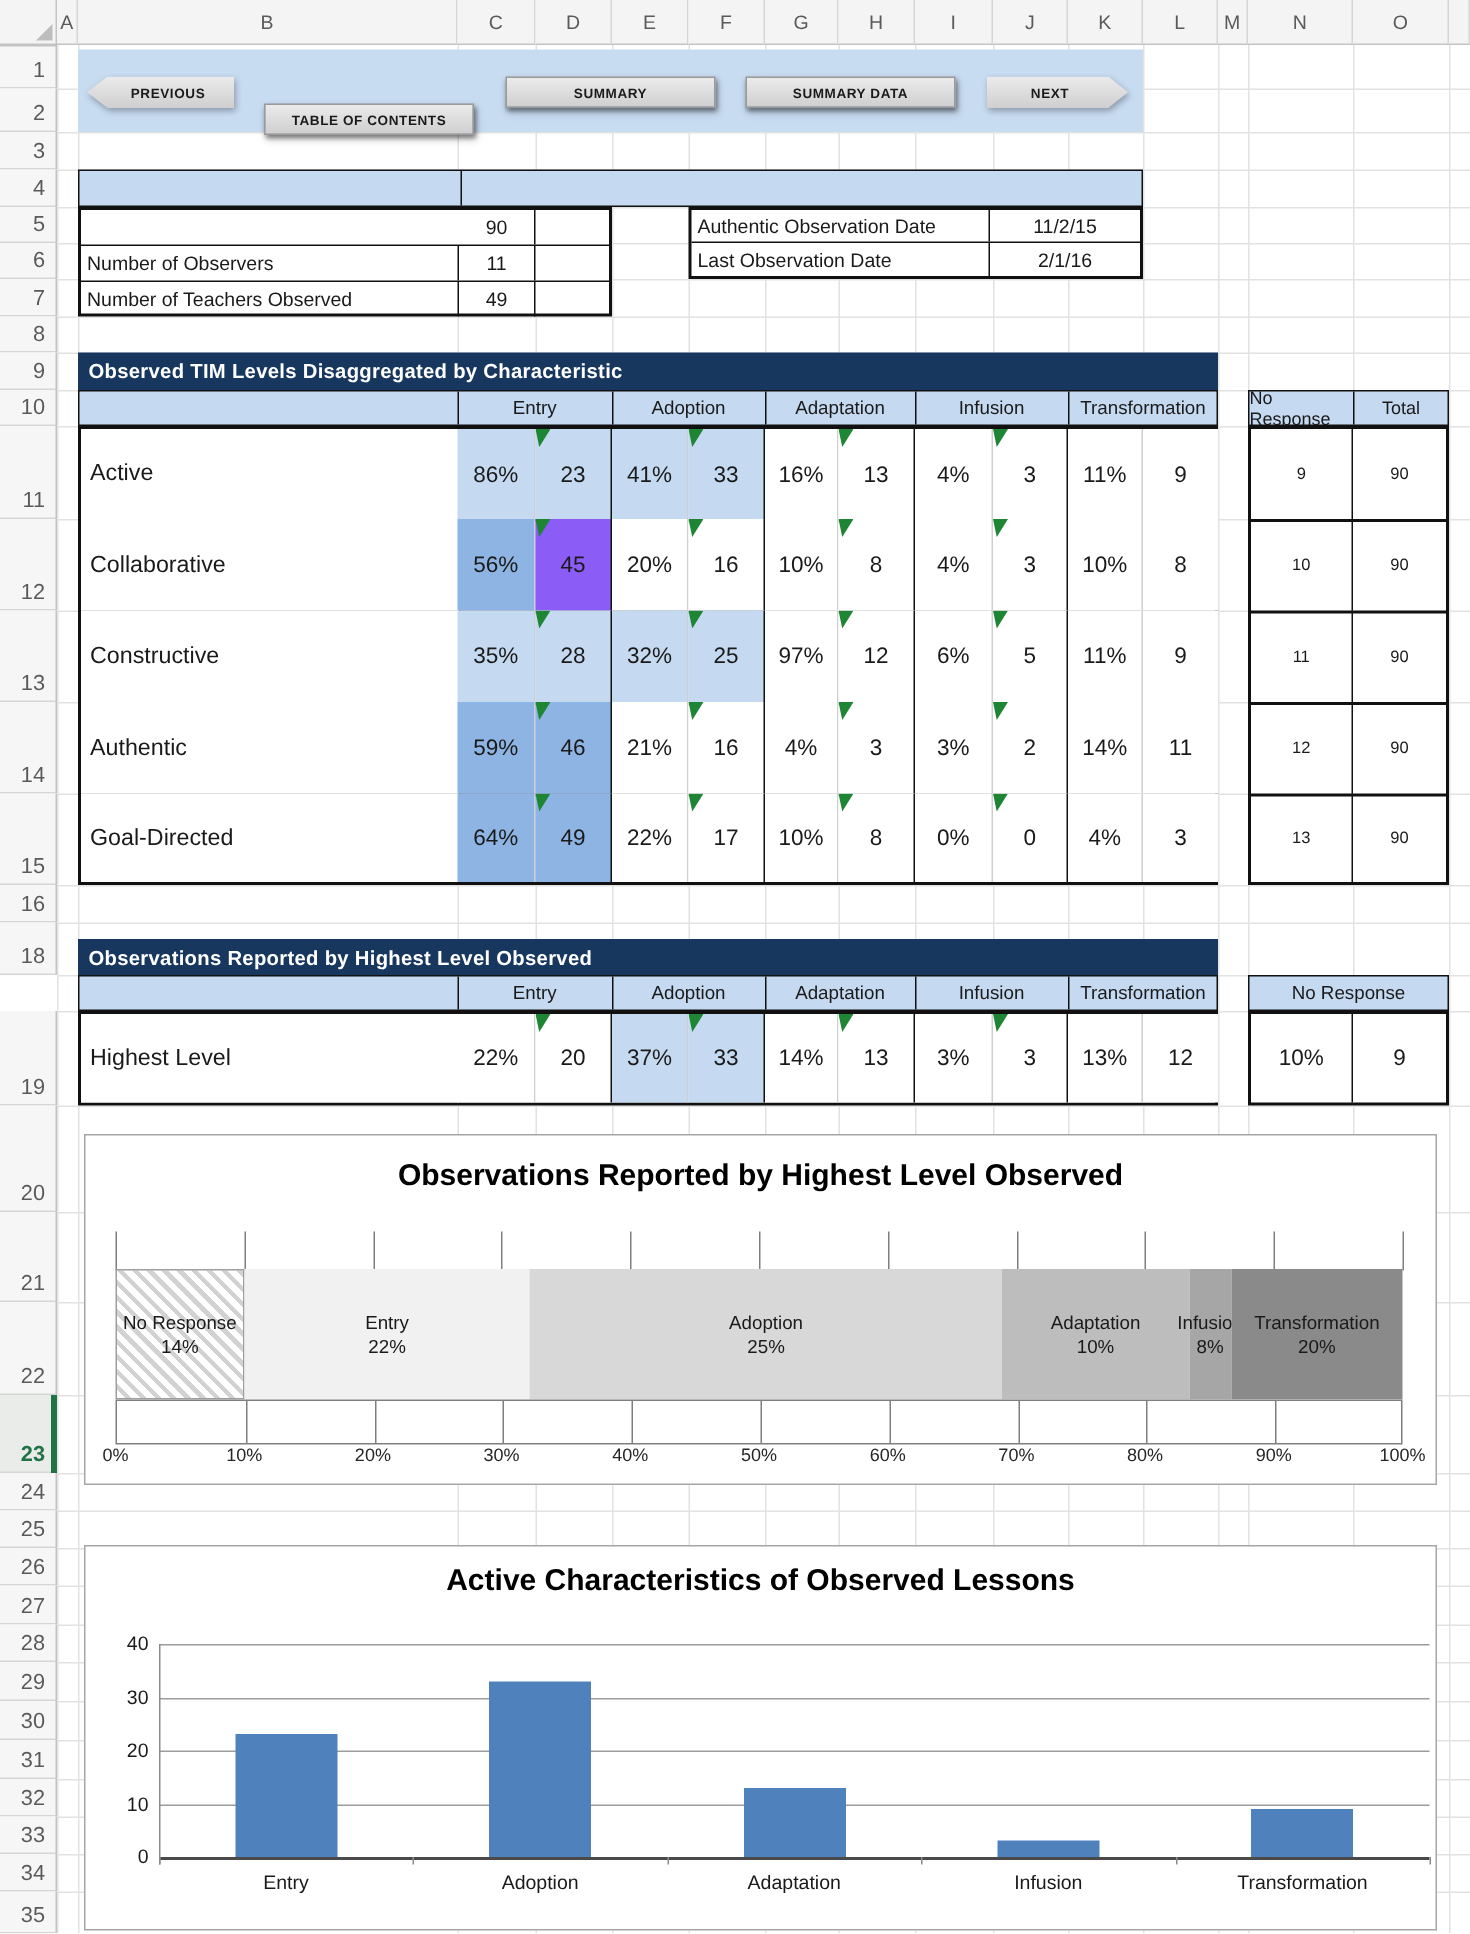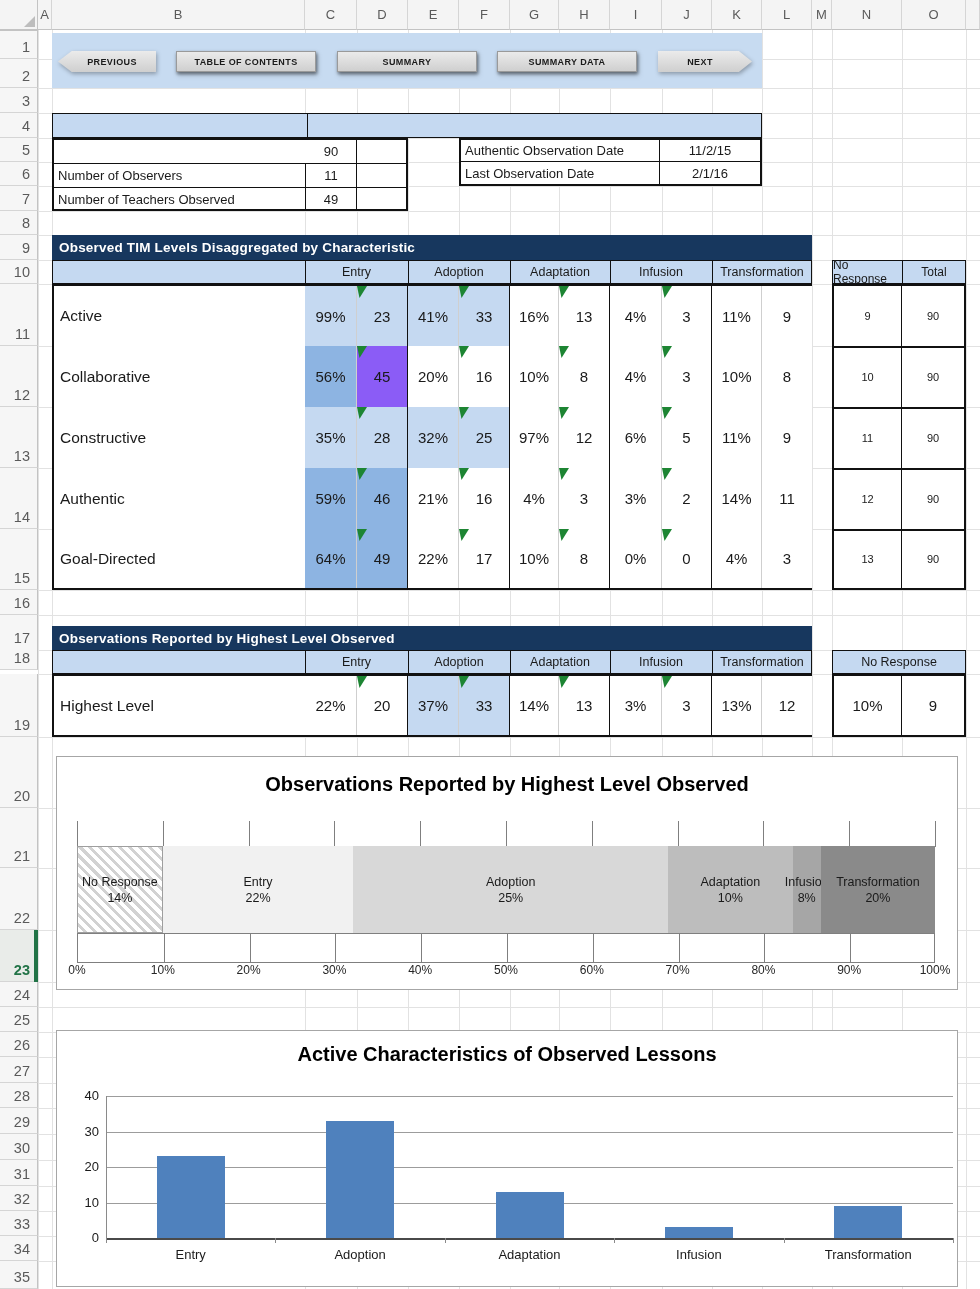--- a/index.html
+++ b/index.html
@@ -174,21 +174,21 @@
         <div class="abs" style="left: 412.5px; top: 216px; width: 120px; height: 16px; text-align: center; font-size: 13px; color: rgb(26, 26, 26);">Adaptation</div>
         <div class="abs" style="left: 607.9px; top: 196.35px; width: 68px; height: 10.65px; background: rgb(79, 129, 189);"></div>
         <div class="abs" style="left: 581.9px; top: 216px; width: 120px; height: 16px; text-align: center; font-size: 13px; color: rgb(26, 26, 26);">Infusion</div>
         <div class="abs" style="left: 777.3px; top: 175.05px; width: 68px; height: 31.95px; background: rgb(79, 129, 189);"></div>
         <div class="abs" style="left: 751.3px; top: 216px; width: 120px; height: 16px; text-align: center; font-size: 13px; color: rgb(26, 26, 26);">Transformation</div>
       </div>
   <div class="abs" style="left: 52px; top: 33px; width: 710px; height: 55px; background: rgb(199, 219, 241);">
         <div class="abs" style="left: 6px; top: 18px; width: 98px; height: 21px; filter: drop-shadow(rgba(0, 0, 0, 0.3) 1px 2px 2px);">
           <div class="abs navbtn arrow" style="left: 0px; top: 0px; width: 100%; height: 100%; clip-path: polygon(0px 50%, 14% 0px, 100% 0px, 100% 100%, 14% 100%); padding-left: 10px;">PREVIOUS</div>
         </div>
-        <div class="abs" style="left: 124px; top: 18px; width: 140px; height: 21px; filter: drop-shadow(rgba(0, 0, 0, 0.3) 1px 2px 2px);">
+        <div class="abs" style="left: 124px; top: 36px; width: 140px; height: 21px; filter: drop-shadow(rgba(0, 0, 0, 0.3) 1px 2px 2px);">
           <div class="abs navbtn" style="left: 0px; top: 0px; width: 100%; height: 100%;">TABLE OF CONTENTS</div>
         </div>
         <div class="abs" style="left: 285px; top: 18px; width: 140px; height: 21px; filter: drop-shadow(rgba(0, 0, 0, 0.3) 1px 2px 2px);">
           <div class="abs navbtn" style="left: 0px; top: 0px; width: 100%; height: 100%;">SUMMARY</div>
         </div>
         <div class="abs" style="left: 445px; top: 18px; width: 140px; height: 21px; filter: drop-shadow(rgba(0, 0, 0, 0.3) 1px 2px 2px);">
           <div class="abs navbtn" style="left: 0px; top: 0px; width: 100%; height: 100%;">SUMMARY DATA</div>
         </div>
         <div class="abs" style="left: 606px; top: 18px; width: 94px; height: 21px; filter: drop-shadow(rgba(0, 0, 0, 0.3) 1px 2px 2px);">
           <div class="abs navbtn arrow" style="left: 0px; top: 0px; width: 100%; height: 100%; clip-path: polygon(0px 0px, 86% 0px, 100% 50%, 86% 100%, 0px 100%); padding-right: 10px;">NEXT</div>
@@ -232,21 +232,21 @@
         <div class="abs" style="left: 659px; top: 0px; width: 1px; height: 100%; background: rgb(17, 17, 17);"></div>
         <div class="abs grouphead" style="left: 659px; top: 0px; width: 100px; height: 100%;">Transformation</div>
       </div>
       <div class="abs bluecell" style="left: 832px; top: 260px; width: 134px; height: 24px; border: 1px solid rgb(17, 17, 17);">
         <div class="abs grouphead" style="left: 0px; top: 0px; width: 70px; height: 100%; border-right: 1px solid rgb(17, 17, 17); font-size: 12px;">No Response</div>
         <div class="abs grouphead" style="left: 70px; top: 0px; width: 62px; height: 100%; font-size: 12px;">Total</div>
       </div>
       <div class="abs" style="left: 52px; top: 284px; width: 760px; height: 306px; border: 2px solid rgb(17, 17, 17); background: rgb(255, 255, 255);">
         <div class="abs" style="left: 0px; top: 60px; width: 100%; height: 2px; background: rgb(17, 17, 17);"></div>
         <div class="abs rowlabel" style="left: 0px; top: 0px; width: 253px; height: 60px; border-right: 1px solid rgb(17, 17, 17);">Active</div>
-        <div class="abs cellnum" style="left: 251px; top: 0px; width: 52px; height: 60px; background: rgb(197, 217, 241); border-right: 1px solid rgb(207, 207, 207);">99%</div>
+        <div class="abs cellnum" style="left: 251px; top: 0px; width: 52px; height: 60px; background: rgb(197, 217, 241); border-right: 1px solid rgb(207, 207, 207);">86%</div>
         <div class="abs cellnum" style="left: 303px; top: 0px; width: 51px; height: 60px; background: rgb(197, 217, 241); border-right: 1px solid rgb(17, 17, 17);">23<div class="flag"></div></div>
         <div class="abs cellnum" style="left: 354px; top: 0px; width: 51px; height: 60px; background: rgb(197, 217, 241); border-right: 1px solid rgb(207, 207, 207);">41%</div>
         <div class="abs cellnum" style="left: 405px; top: 0px; width: 51px; height: 60px; background: rgb(197, 217, 241); border-right: 1px solid rgb(17, 17, 17);">33<div class="flag"></div></div>
         <div class="abs cellnum" style="left: 456px; top: 0px; width: 49px; height: 60px; background: rgb(255, 255, 255); border-right: 1px solid rgb(207, 207, 207);">16%</div>
         <div class="abs cellnum" style="left: 505px; top: 0px; width: 51px; height: 60px; background: rgb(255, 255, 255); border-right: 1px solid rgb(17, 17, 17);">13<div class="flag"></div></div>
         <div class="abs cellnum" style="left: 556px; top: 0px; width: 52px; height: 60px; background: rgb(255, 255, 255); border-right: 1px solid rgb(207, 207, 207);">4%</div>
         <div class="abs cellnum" style="left: 608px; top: 0px; width: 50px; height: 60px; background: rgb(255, 255, 255); border-right: 1px solid rgb(17, 17, 17);">3<div class="flag"></div></div>
         <div class="abs cellnum" style="left: 658px; top: 0px; width: 50px; height: 60px; background: rgb(255, 255, 255); border-right: 1px solid rgb(207, 207, 207);">11%</div>
         <div class="abs cellnum" style="left: 708px; top: 0px; width: 50px; height: 60px; background: rgb(255, 255, 255); border-right: none;">9</div>
         <div class="abs" style="left: 0px; top: 121px; width: 100%; height: 2px; background: rgb(17, 17, 17);"></div>
@@ -374,21 +374,21 @@
       <div class="abs rowhead" style="left: 0px; top: 211px; width: 38px; height: 24px;">8</div>
       <div class="abs rowhead" style="left: 0px; top: 235px; width: 38px; height: 25px;">9</div>
       <div class="abs rowhead" style="left: 0px; top: 260px; width: 38px; height: 24px;">10</div>
       <div class="abs rowhead" style="left: 0px; top: 284px; width: 38px; height: 62px;">11</div>
       <div class="abs rowhead" style="left: 0px; top: 346px; width: 38px; height: 61px;">12</div>
       <div class="abs rowhead" style="left: 0px; top: 407px; width: 38px; height: 61px;">13</div>
       <div class="abs rowhead" style="left: 0px; top: 468px; width: 38px; height: 61px;">14</div>
       <div class="abs rowhead" style="left: 0px; top: 529px; width: 38px; height: 61px;">15</div>
       <div class="abs rowhead" style="left: 0px; top: 590px; width: 38px; height: 25px;">16</div>
       <div class="abs rowhead" style="left: 0px; top: 615px; width: 38px; height: 35px;">17</div>
-      <div class="abs rowhead" style="left: 0px; top: 626px; width: 38px; height: 24px; margin-top: 20px;">18</div>
+      <div class="abs rowhead" style="left: 0px; top: 626px; width: 38px; height: 24px;">18</div>
       <div class="abs rowhead" style="left: 0px; top: 674px; width: 38px; height: 63px;">19</div>
       <div class="abs rowhead" style="left: 0px; top: 737px; width: 38px; height: 71px;">20</div>
       <div class="abs rowhead" style="left: 0px; top: 808px; width: 38px; height: 60px;">21</div>
       <div class="abs rowhead" style="left: 0px; top: 868px; width: 38px; height: 62px;">22</div>
       <div class="abs rowhead sel" style="left: 0px; top: 930px; width: 38px; height: 52px;">23</div>
       <div class="abs" style="left: 34px; top: 930px; width: 4px; height: 52px; background: rgb(33, 115, 70);"></div>
       <div class="abs rowhead" style="left: 0px; top: 982px; width: 38px; height: 25px;">24</div>
       <div class="abs rowhead" style="left: 0px; top: 1007px; width: 38px; height: 25px;">25</div>
       <div class="abs rowhead" style="left: 0px; top: 1032px; width: 38px; height: 25px;">26</div>
       <div class="abs rowhead" style="left: 0px; top: 1057px; width: 38px; height: 26px;">27</div>

